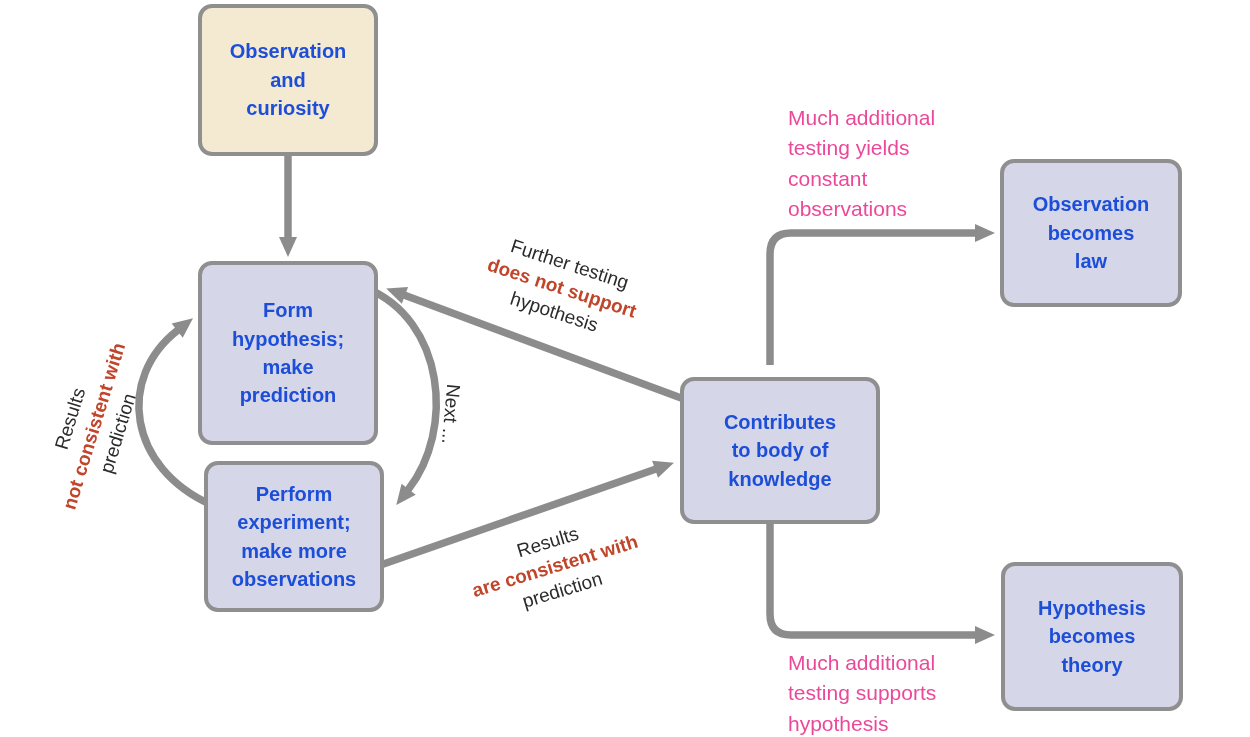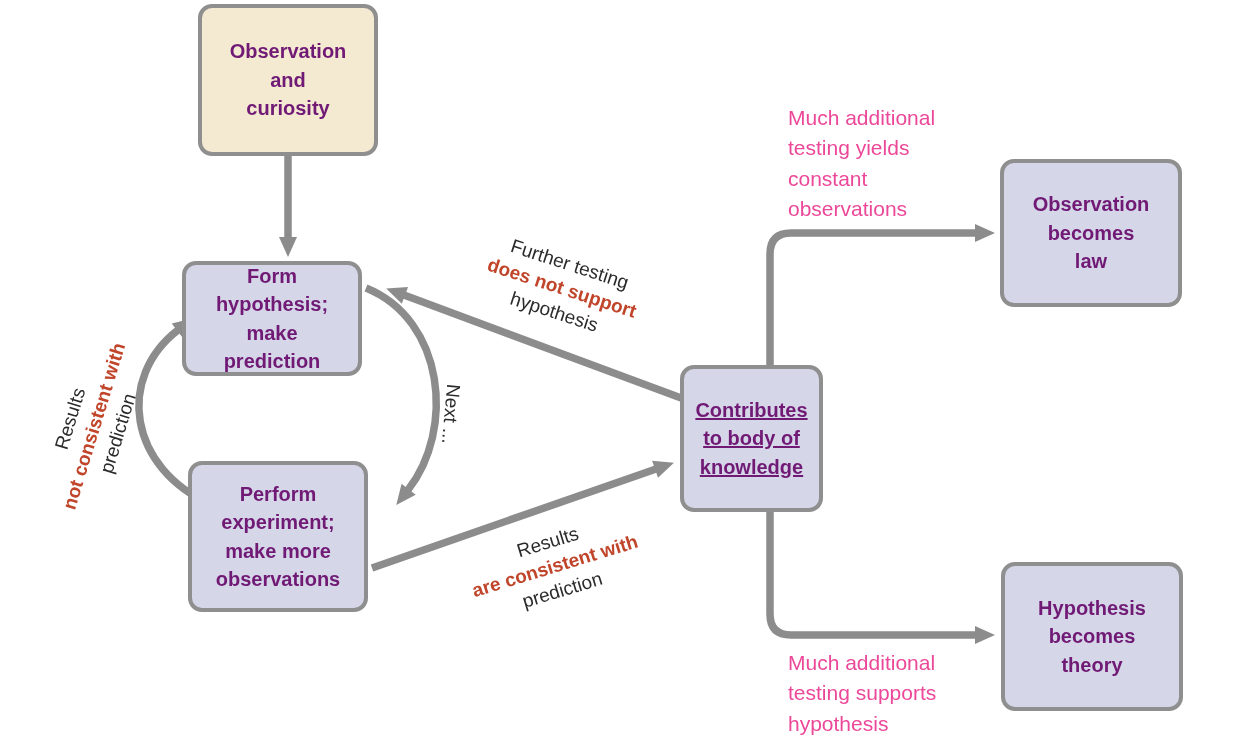--- a/index.html
+++ b/index.html
@@ -8,21 +8,21 @@
     background:#ffffff;
     font-family:"Liberation Sans", sans-serif;
   }
   #arrow-layer { position:absolute; left:0; top:0; z-index:1; }
   .box {
     position:absolute; z-index:2; box-sizing:border-box;
     border:4px solid #8f8f8f; border-radius:14px;
     background:#d5d6e8;
     display:flex; align-items:center; justify-content:center;
     text-align:center; font-weight:bold; font-size:20px; line-height:1.42;
-    color:#701a75; white-space:pre-line;
+    color:#1d4ed8; white-space:pre-line;
   }
   .box.cream { background:#f4ead2; }
   .edge-label {
     position:absolute; z-index:3; font-size:19px; line-height:1.32;
     color:#2b2b2b; text-align:center; white-space:nowrap;
   }
   .edge-label .hl { color:#c0452a; font-weight:bold; }
   .side-label {
     position:absolute; z-index:3; font-size:21px; line-height:1.45;
     color:#ec4899; text-align:left; white-space:pre-line;
@@ -49,35 +49,35 @@
       <path d="M 770 505 L 770 614 Q 770 635 791 635 L 976 635" marker-end="url(#ah)"></path>
     </g>
   </svg>
 
   <div class="box cream" style="left:198px; top:4px; width:180px; height:152px;">
     <span>Observation
 and
 curiosity</span>
   </div>
 
-  <div class="box" style="left:182px; top:261px; width:180px; height:115px;">
+  <div class="box" style="left:198px; top:261px; width:180px; height:184px;">
     <span>Form
 hypothesis;
 make
 prediction</span>
   </div>
 
-  <div class="box" style="left:188px; top:461px; width:180px; height:151px;">
+  <div class="box" style="left:204px; top:461px; width:180px; height:151px;">
     <span>Perform
 experiment;
 make more
 observations</span>
   </div>
 
-  <div class="box" style="left:680px; top:365px; width:143px; height:147px;text-decoration:underline;">
+  <div class="box" style="left:680px; top:377px; width:200px; height:147px;">
     <span>Contributes
 to body of
 knowledge</span>
   </div>
 
   <div class="box" style="left:1000px; top:159px; width:182px; height:148px;">
     <span>Observation
 becomes
 law</span>
   </div>

